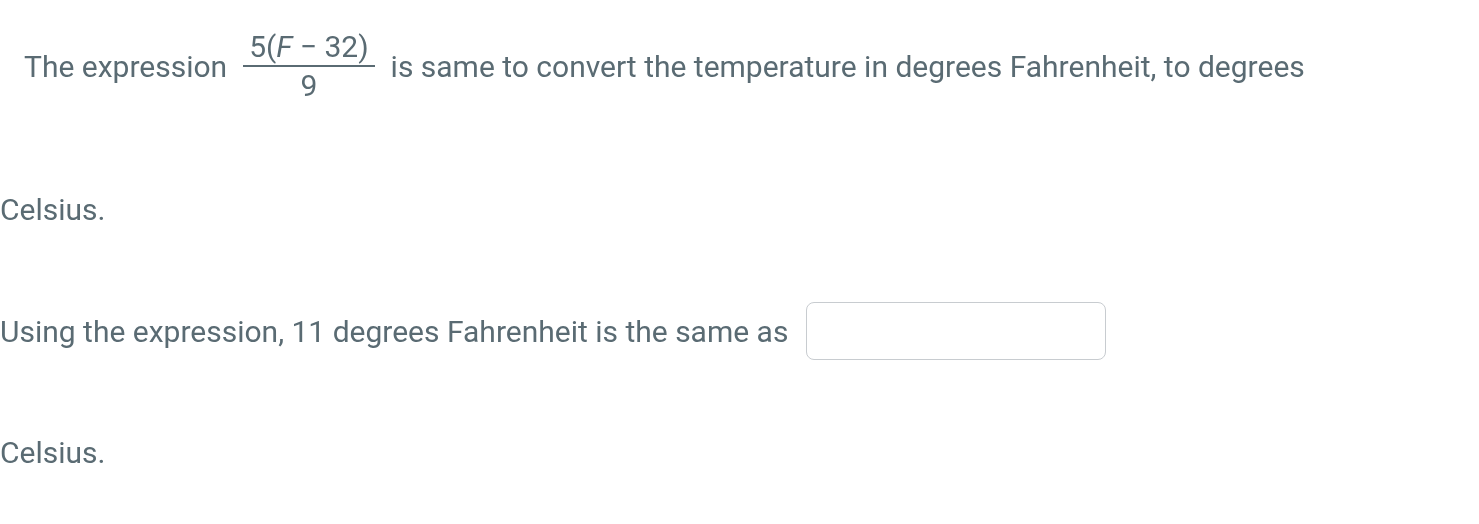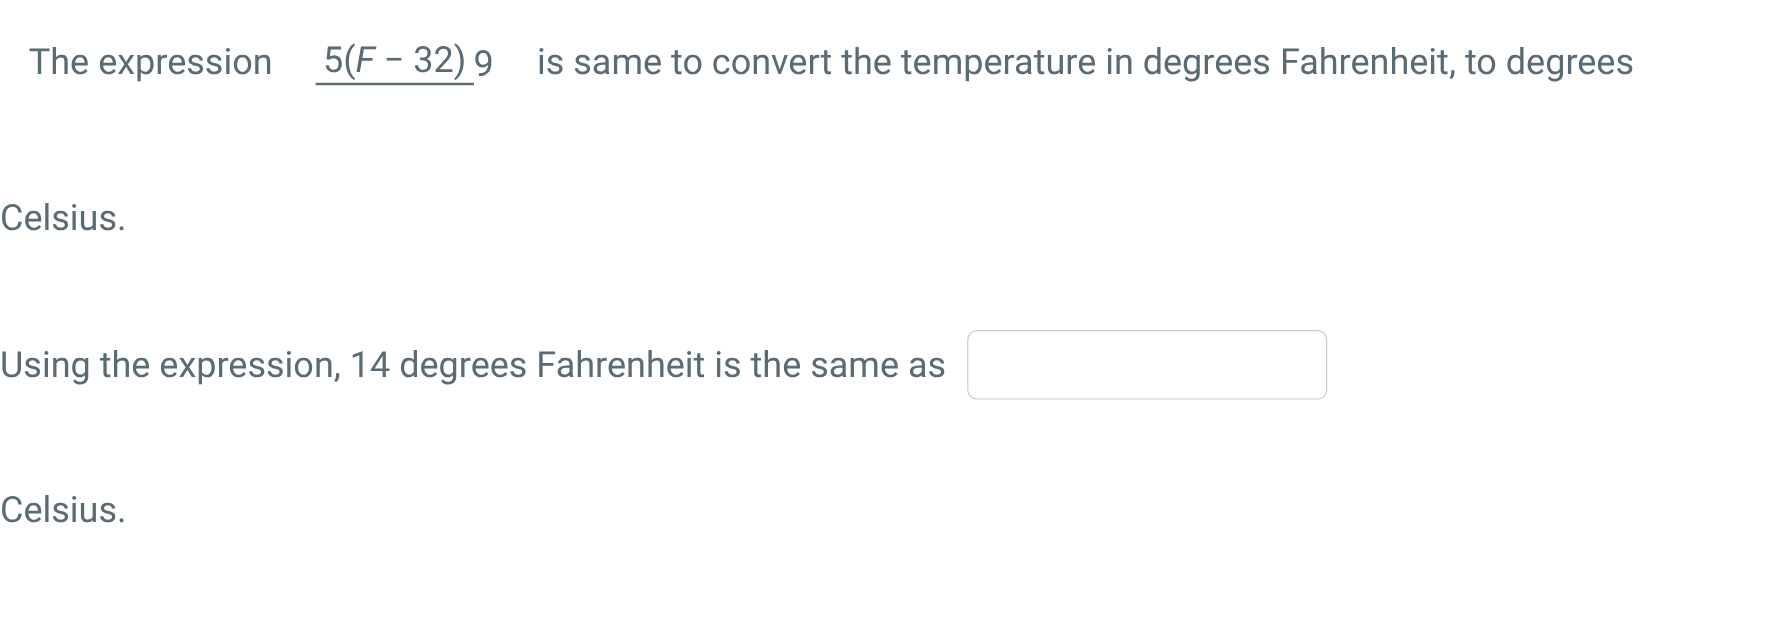--- a/index.html
+++ b/index.html
@@ -38,23 +38,23 @@
       flex-wrap: nowrap;
     }
     .line4 {
       margin-bottom: 0;
     }
     .text-part {
       white-space: nowrap;
     }
     .fraction {
       display: inline-flex;
-      flex-direction: row;
+      flex-direction: column;
       align-items: center;
-      margin: 0 36px;
+      margin: 0 16px;
       font-size: 30px;
       line-height: 1.1;
       vertical-align: middle;
     }
     .numerator {
       padding: 0 6px 2px 6px;
       border-bottom: 2px solid #5a6b73;
       white-space: nowrap;
     }
     .denominator {
@@ -89,20 +89,20 @@
       <span class="denominator">9</span>
     </span>
     <span class="text-part">is same to convert the temperature in degrees Fahrenheit, to degrees</span>
   </div>
 
   <div class="line2">
     <span class="text-part">Celsius.</span>
   </div>
 
   <div class="line3">
-    <span class="text-part">Using the expression, 14 degrees Fahrenheit is the same as</span>
+    <span class="text-part">Using the expression, 11 degrees Fahrenheit is the same as</span>
     <input type="text" class="answer-input" value="" style="">
   </div>
 
   <div class="line4">
     <span class="text-part">Celsius.</span>
   </div>
 </div>
 
 </body></html>

